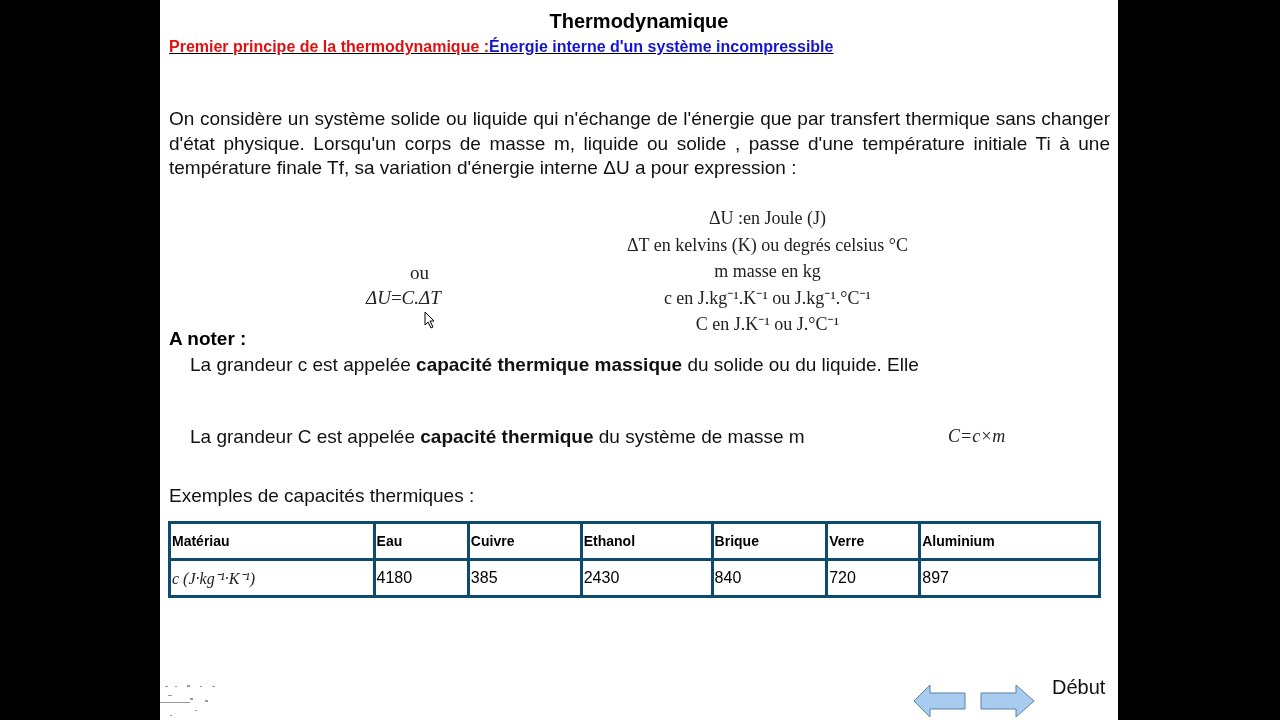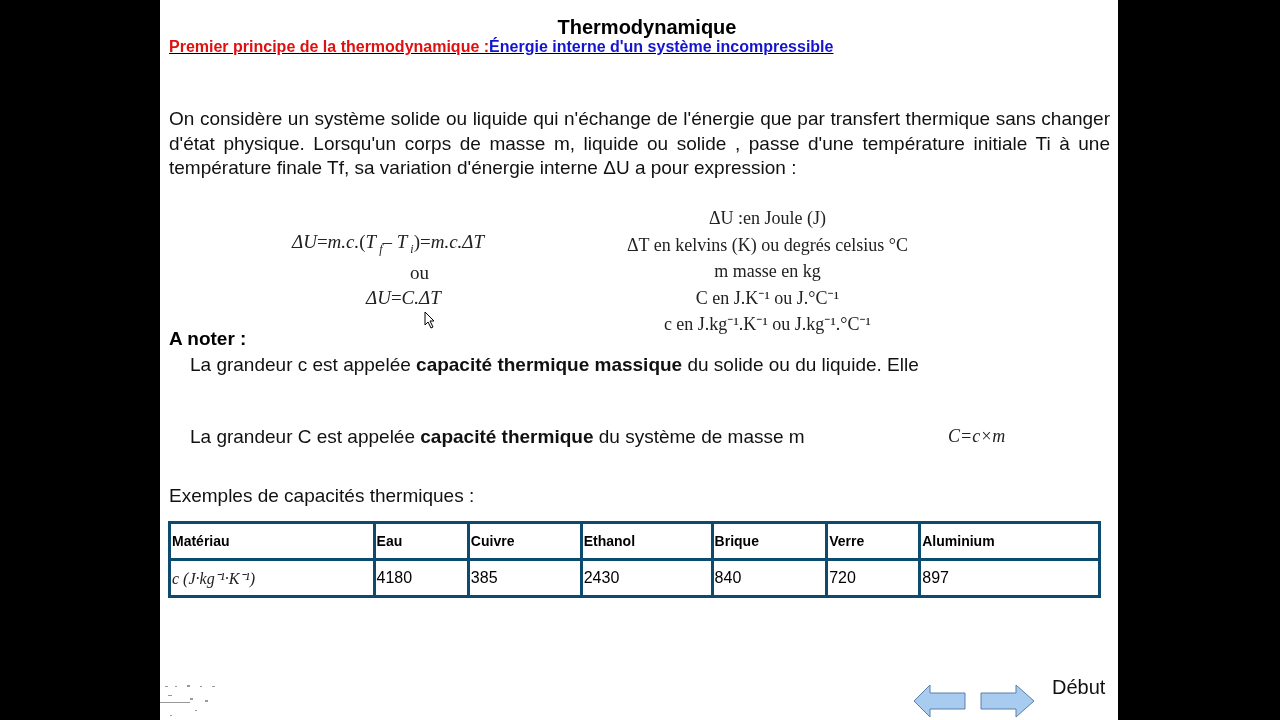--- a/index.html
+++ b/index.html
@@ -4,22 +4,22 @@
   <style>
     html, body { margin: 0; padding: 0; }
     body {
       width: 1280px; height: 720px; background: #000; position: relative; overflow: hidden;
       font-family: "Liberation Sans", sans-serif;
     }
     .slide {
       position: absolute; left: 160px; top: 0; width: 958px; height: 720px; background: #fff;
     }
     .title {
-      position: absolute; left: 0; width: 100%; top: 16px; text-align: center;
-      font-weight: bold; font-size: 20px; color: #000; padding-left: 8px;
+      position: absolute; left: 0; width: 100%; top: 10px; text-align: center;
+      font-weight: bold; font-size: 20px; color: #000;
     }
     .subtitle {
       position: absolute; left: 9px; top: 38px; font-weight: bold; font-size: 16px;
       text-decoration: underline; white-space: nowrap;
     }
     .subtitle .red { color: #e01010; }
     .subtitle .blue { color: #1414d0; }
     .para {
       position: absolute; left: 9px; top: 107px; width: 941px; font-size: 19px; line-height: 24.5px;
       text-align: justify; color: #111;
@@ -53,30 +53,29 @@
 <body>
 
 <div class="slide">
   <div class="title">Thermodynamique</div>
   <div class="subtitle">
     <span class="red">Premier principe de la thermodynamique :</span><span class="blue">Énergie interne d'un système incompressible</span>
   </div>
 
   <div class="para">On considère un système solide ou liquide qui n'échange de l'énergie que par transfert thermique sans changer d'état physique. Lorsqu'un corps de masse m, liquide ou solide , passe d'une température initiale Ti à une température finale Tf, sa variation d'énergie interne ΔU a pour expression  :</div>
 
-  <div class="eq1 math">ΔU<span class="up">=</span>m.c.<span class="up">(</span>T<sub> f</sub><span class="up">– </span>T<sub> i</sub><span class="up">)=</span>m.c.ΔT</div>
   <div class="ou">ou</div>
   <div class="eq2 math">ΔU<span class="up">=</span>C.ΔT</div>
 
   <div class="units">
     <div>ΔU :en Joule (J)</div>
     <div>ΔT en kelvins (K) ou degrés celsius °C</div>
     <div>m masse en kg</div>
+    <div>c en J.kg⁻¹.K⁻¹ ou J.kg⁻¹.°C⁻¹</div>
     <div>C en J.K⁻¹ ou J.°C⁻¹</div>
-    <div>c en J.kg⁻¹.K⁻¹ ou J.kg⁻¹.°C⁻¹</div>
   </div>
 
   <svg class="cursor" width="12" height="18" viewBox="0 0 12 18">
     <path d="M1 1 L1 14 L4 11 L7 17 L9 16 L6 10 L10 10 Z" fill="#fff" stroke="#000" stroke-width="1"></path>
   </svg>
 
   <div class="note-head">A noter  :</div>
   <div class="note1">
     <span>La grandeur c est appelée </span><b>capacité thermique massique</b><span> du solide ou du liquide. Elle</span>
   </div>

